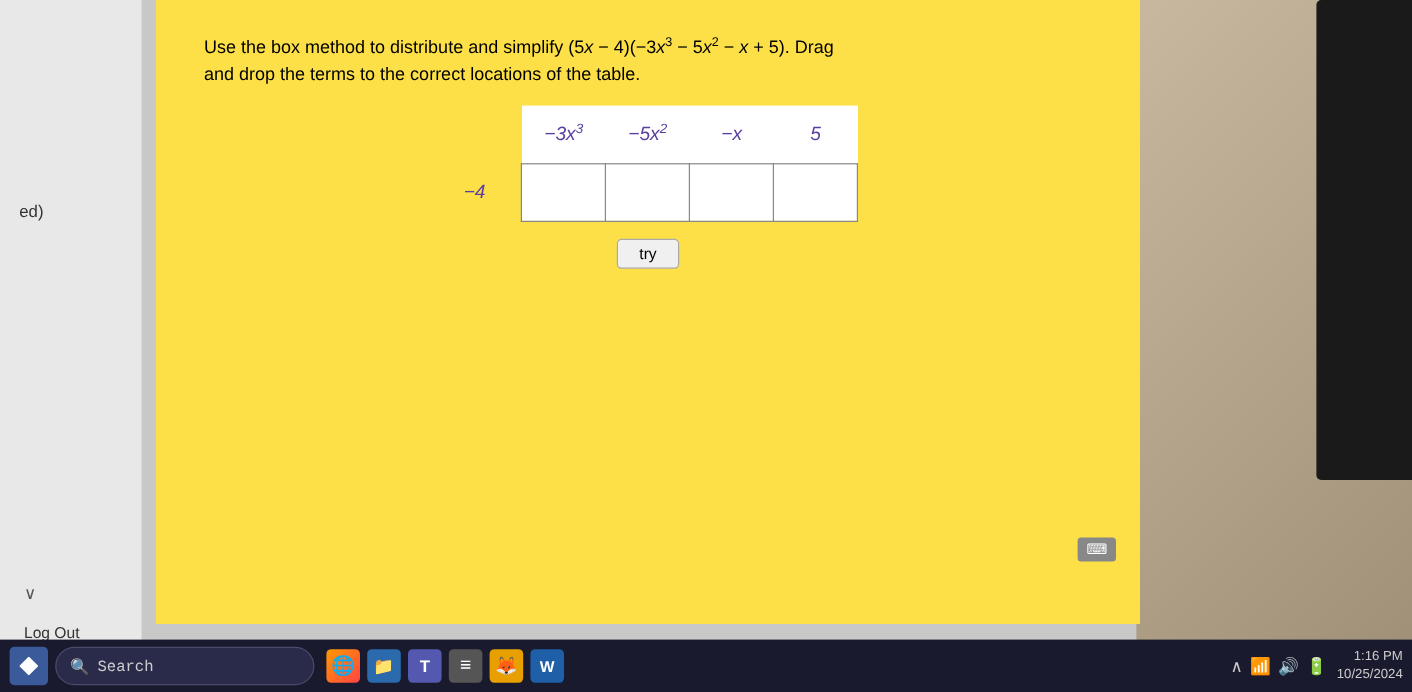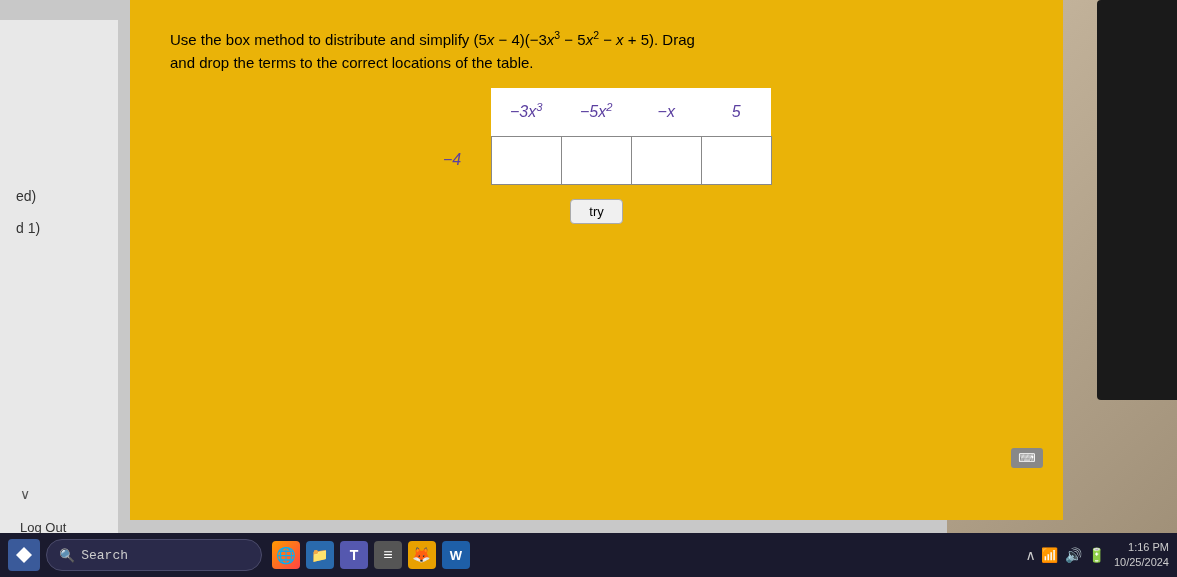--- a/index.html
+++ b/index.html
@@ -9,38 +9,37 @@
       overflow: hidden;
       font-family: Arial, sans-serif;
       background: #c8c8c8;
       position: relative;
     }
 
     .content-panel {
       position: absolute;
       top: 0;
       left: 130px;
-      width: 933px;
+      width: 820px;
       height: 520px;
-      background: #eab308;
+      background: #fde047;
       padding: 28px 40px 20px 40px;
     }
 
     
     .sidebar-strip {
       position: absolute;
       top: 0; left: 0;
       width: 118px;
       height: 545px;
       background: #e8e8e8;
       display: flex;
       flex-direction: column;
       align-items: flex-start;
       padding: 160px 16px 0 0;
-      margin-top: 20px;
     }
 
     .sidebar-item {
       width: 100%;
       padding: 8px 16px;
       font-size: 14px;
       color: #333;
     }
 
     
@@ -333,23 +332,20 @@
   </style>
 </head>
 <body>
 
 <div class="right-wall"></div>
 <div class="dark-object"></div>
 
 <div class="sidebar-strip">
   <div class="sidebar-item">
     <span>ed)</span>
-  </div>
-  <div class="sidebar-item">
-    <span>d 1)</span>
   </div>
 </div>
 
 <div class="content-panel">
 
   <p class="instruction-text">
     Use the box method to distribute and simplify (5<i>x</i> − 4)(−3<i>x</i><sup>3</sup> − 5<i>x</i><sup>2</sup> − <i>x</i> + 5). Drag<br>
     and drop the terms to the correct locations of the table.
   </p>
 

